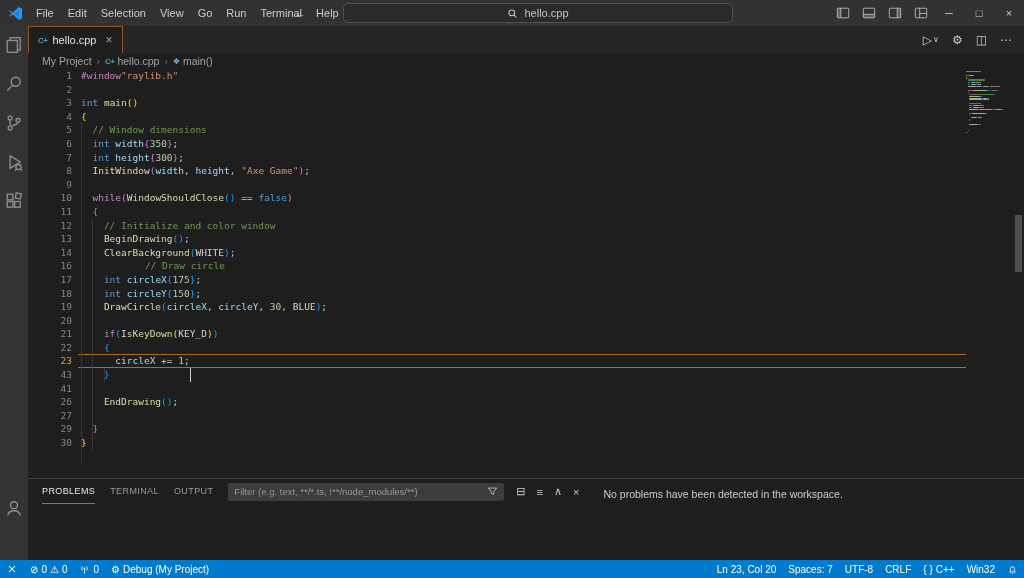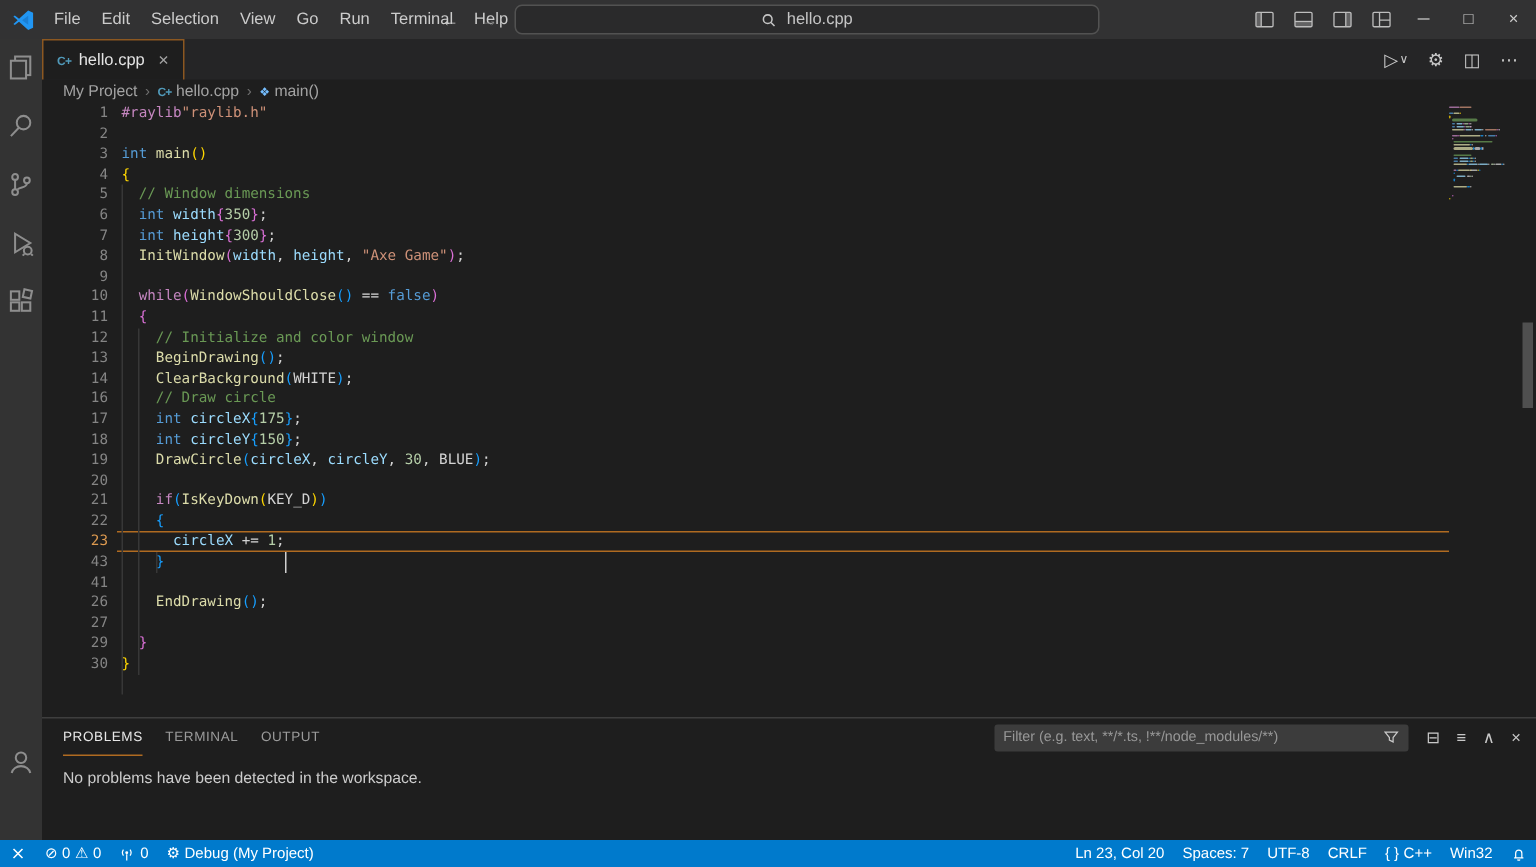--- a/index.html
+++ b/index.html
@@ -55,21 +55,21 @@
   .guide { position:absolute; width:1px; background:#373737; pointer-events:none; }
   .g1 { left:53px; top:54.4px; height:340px; }
   .g2 { left:calc(53px + 2ch); top:149.6px; height:231.2px; }
   .g3 { left:calc(53px + 4ch); top:299.2px; height:13.6px; }
   .cursor-caret { position:absolute; left:calc(53px + 19ch); top:299.2px; width:1.5px; height:13.6px; background:#d0d0d0; }
   .minimap { position:absolute; top:0; right:14px; width:44px; height:100%; }
   .mm-bar { position:absolute; height:1.3px; opacity:.75; border-radius:1px; }
   .scroll-thumb { position:absolute; right:2px; top:146px; width:7px; height:57px; background:rgba(140,140,140,.45); }
 
   
-  .panel { height:82px; border-top:1px solid #3e3e3e; display:flex; flex-direction:column; background:#1e1e1e; }
+  .panel { height:82px; border-top:1px solid #3e3e3e; display:flex; flex-direction:row; background:#1e1e1e; }
   .panel-header { height:25px; display:flex; align-items:center; padding:0 10px 0 14px; }
   .panel-tab { font-size:9px; letter-spacing:.4px; color:#9b9b9b; margin-right:15px; height:25px; line-height:25px; border-bottom:1px solid transparent; }
   .panel-tab.active { color:#e7e7e7; border-bottom-color:var(--accent); }
   .filter-box { margin-left:auto; width:276px; height:18px; background:#3c3c3c; border-radius:2px; display:flex; align-items:center; padding:0 6px; gap:5px; }
   .filter-box input { flex:1; background:transparent; border:none; outline:none; color:#cccccc; font-size:9.5px; font-family:"Liberation Sans",sans-serif; }
   .filter-box input::placeholder { color:#989898; }
   .panel-actions { display:flex; align-items:center; gap:11px; margin-left:12px; color:#c8c8c8; }
   .pa { font-size:11px; }
   .panel-body { padding:9px 0 0 14px; font-size:10.5px; color:#cccccc; }
 
@@ -218,35 +218,35 @@
       </span>
       <span class="bc-sep">›</span>
       <span class="bc-item">
         <span class="bc-symbol">❖</span>
         <span>main()</span>
       </span>
     </div>
 
     <div class="editor-wrap">
       <div class="code-lines">
-          <div class="code-row"><div class="line-num">1</div><div class="line-code"><span style="color: rgb(197, 134, 192);">#raylib</span><span style="color: rgb(206, 145, 120);">"raylib.h"</span></div></div>
+          <div class="code-row"><div class="line-num">1</div><div class="line-code"><span style="color: rgb(197, 134, 192);">#window</span><span style="color: rgb(206, 145, 120);">"raylib.h"</span></div></div>
           <div class="code-row"><div class="line-num">2</div><div class="line-code"></div></div>
           <div class="code-row"><div class="line-num">3</div><div class="line-code"><span style="color: rgb(86, 156, 214);">int</span><span style="color: rgb(212, 212, 212);"> </span><span style="color: rgb(220, 220, 170);">main</span><span style="color: rgb(255, 215, 0);">()</span></div></div>
           <div class="code-row"><div class="line-num">4</div><div class="line-code"><span style="color: rgb(255, 215, 0);">{</span></div></div>
           <div class="code-row"><div class="line-num">5</div><div class="line-code"><span style="color: rgb(212, 212, 212);">  </span><span style="color: rgb(106, 153, 85);">// Window dimensions</span></div></div>
           <div class="code-row"><div class="line-num">6</div><div class="line-code"><span style="color: rgb(212, 212, 212);">  </span><span style="color: rgb(86, 156, 214);">int</span><span style="color: rgb(212, 212, 212);"> </span><span style="color: rgb(156, 220, 254);">width</span><span style="color: rgb(218, 112, 214);">{</span><span style="color: rgb(181, 206, 168);">350</span><span style="color: rgb(218, 112, 214);">}</span><span style="color: rgb(212, 212, 212);">;</span></div></div>
           <div class="code-row"><div class="line-num">7</div><div class="line-code"><span style="color: rgb(212, 212, 212);">  </span><span style="color: rgb(86, 156, 214);">int</span><span style="color: rgb(212, 212, 212);"> </span><span style="color: rgb(156, 220, 254);">height</span><span style="color: rgb(218, 112, 214);">{</span><span style="color: rgb(181, 206, 168);">300</span><span style="color: rgb(218, 112, 214);">}</span><span style="color: rgb(212, 212, 212);">;</span></div></div>
           <div class="code-row"><div class="line-num">8</div><div class="line-code"><span style="color: rgb(212, 212, 212);">  </span><span style="color: rgb(220, 220, 170);">InitWindow</span><span style="color: rgb(218, 112, 214);">(</span><span style="color: rgb(156, 220, 254);">width</span><span style="color: rgb(212, 212, 212);">, </span><span style="color: rgb(156, 220, 254);">height</span><span style="color: rgb(212, 212, 212);">, </span><span style="color: rgb(206, 145, 120);">"Axe Game"</span><span style="color: rgb(218, 112, 214);">)</span><span style="color: rgb(212, 212, 212);">;</span></div></div>
           <div class="code-row"><div class="line-num">9</div><div class="line-code"></div></div>
           <div class="code-row"><div class="line-num">10</div><div class="line-code"><span style="color: rgb(212, 212, 212);">  </span><span style="color: rgb(197, 134, 192);">while</span><span style="color: rgb(218, 112, 214);">(</span><span style="color: rgb(220, 220, 170);">WindowShouldClose</span><span style="color: rgb(23, 159, 255);">()</span><span style="color: rgb(212, 212, 212);"> </span><span style="color: rgb(212, 212, 212);">==</span><span style="color: rgb(212, 212, 212);"> </span><span style="color: rgb(86, 156, 214);">false</span><span style="color: rgb(218, 112, 214);">)</span></div></div>
           <div class="code-row"><div class="line-num">11</div><div class="line-code"><span style="color: rgb(212, 212, 212);">  </span><span style="color: rgb(218, 112, 214);">{</span></div></div>
           <div class="code-row"><div class="line-num">12</div><div class="line-code"><span style="color: rgb(212, 212, 212);">    </span><span style="color: rgb(106, 153, 85);">// Initialize and color window</span></div></div>
           <div class="code-row"><div class="line-num">13</div><div class="line-code"><span style="color: rgb(212, 212, 212);">    </span><span style="color: rgb(220, 220, 170);">BeginDrawing</span><span style="color: rgb(23, 159, 255);">()</span><span style="color: rgb(212, 212, 212);">;</span></div></div>
           <div class="code-row"><div class="line-num">14</div><div class="line-code"><span style="color: rgb(212, 212, 212);">    </span><span style="color: rgb(220, 220, 170);">ClearBackground</span><span style="color: rgb(23, 159, 255);">(</span><span style="color: rgb(212, 212, 212);">WHITE</span><span style="color: rgb(23, 159, 255);">)</span><span style="color: rgb(212, 212, 212);">;</span></div></div>
-          <div class="code-row"><div class="line-num">16</div><div class="line-code"><span style="color: rgb(212, 212, 212);">    </span><span style="color: rgb(106, 153, 85);">// Draw circle</span></div></div>
+          <div class="code-row"><div class="line-num">16</div><div class="line-code"><span style="color: rgb(212, 212, 212);">    </span><span style="color: rgb(106, 153, 85); margin-left: 41px;">// Draw circle</span></div></div>
           <div class="code-row"><div class="line-num">17</div><div class="line-code"><span style="color: rgb(212, 212, 212);">    </span><span style="color: rgb(86, 156, 214);">int</span><span style="color: rgb(212, 212, 212);"> </span><span style="color: rgb(156, 220, 254);">circleX</span><span style="color: rgb(23, 159, 255);">{</span><span style="color: rgb(181, 206, 168);">175</span><span style="color: rgb(23, 159, 255);">}</span><span style="color: rgb(212, 212, 212);">;</span></div></div>
           <div class="code-row"><div class="line-num">18</div><div class="line-code"><span style="color: rgb(212, 212, 212);">    </span><span style="color: rgb(86, 156, 214);">int</span><span style="color: rgb(212, 212, 212);"> </span><span style="color: rgb(156, 220, 254);">circleY</span><span style="color: rgb(23, 159, 255);">{</span><span style="color: rgb(181, 206, 168);">150</span><span style="color: rgb(23, 159, 255);">}</span><span style="color: rgb(212, 212, 212);">;</span></div></div>
           <div class="code-row"><div class="line-num">19</div><div class="line-code"><span style="color: rgb(212, 212, 212);">    </span><span style="color: rgb(220, 220, 170);">DrawCircle</span><span style="color: rgb(23, 159, 255);">(</span><span style="color: rgb(156, 220, 254);">circleX</span><span style="color: rgb(212, 212, 212);">, </span><span style="color: rgb(156, 220, 254);">circleY</span><span style="color: rgb(212, 212, 212);">, </span><span style="color: rgb(181, 206, 168);">30</span><span style="color: rgb(212, 212, 212);">, </span><span style="color: rgb(212, 212, 212);">BLUE</span><span style="color: rgb(23, 159, 255);">)</span><span style="color: rgb(212, 212, 212);">;</span></div></div>
           <div class="code-row"><div class="line-num">20</div><div class="line-code"></div></div>
           <div class="code-row"><div class="line-num">21</div><div class="line-code"><span style="color: rgb(212, 212, 212);">    </span><span style="color: rgb(197, 134, 192);">if</span><span style="color: rgb(23, 159, 255);">(</span><span style="color: rgb(220, 220, 170);">IsKeyDown</span><span style="color: rgb(255, 215, 0);">(</span><span style="color: rgb(212, 212, 212);">KEY_D</span><span style="color: rgb(255, 215, 0);">)</span><span style="color: rgb(23, 159, 255);">)</span></div></div>
           <div class="code-row"><div class="line-num">22</div><div class="line-code"><span style="color: rgb(212, 212, 212);">    </span><span style="color: rgb(23, 159, 255);">{</span></div></div>
           <div class="code-row current"><div class="line-num">23</div><div class="line-code"><span style="color: rgb(212, 212, 212);">      </span><span style="color: rgb(156, 220, 254);">circleX</span><span style="color: rgb(212, 212, 212);"> </span><span style="color: rgb(212, 212, 212);">+=</span><span style="color: rgb(212, 212, 212);"> </span><span style="color: rgb(181, 206, 168);">1</span><span style="color: rgb(212, 212, 212);">;</span></div></div>
           <div class="code-row"><div class="line-num">43</div><div class="line-code"><span style="color: rgb(212, 212, 212);">    </span><span style="color: rgb(23, 159, 255);">}</span></div></div>
           <div class="code-row"><div class="line-num">41</div><div class="line-code"></div></div>
           <div class="code-row"><div class="line-num">26</div><div class="line-code"><span style="color: rgb(212, 212, 212);">    </span><span style="color: rgb(220, 220, 170);">EndDrawing</span><span style="color: rgb(23, 159, 255);">()</span><span style="color: rgb(212, 212, 212);">;</span></div></div>

